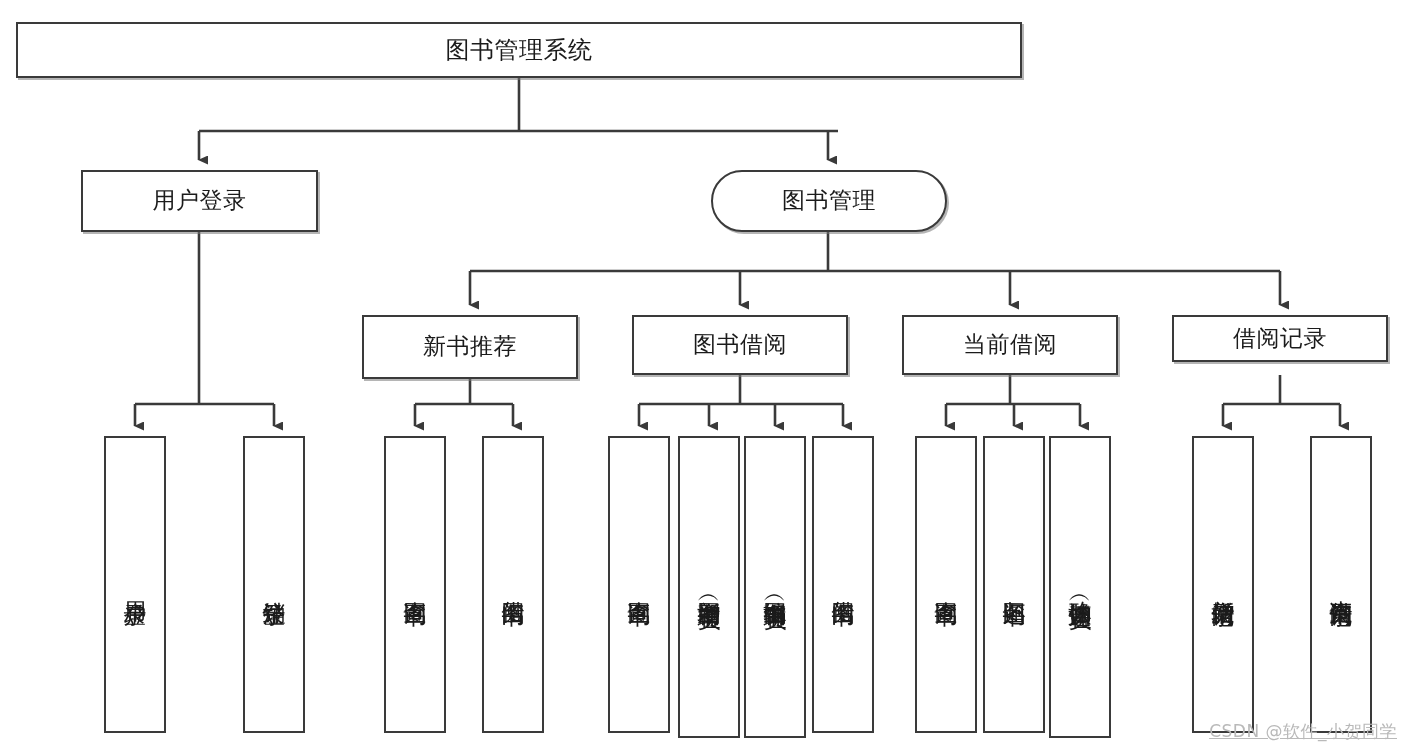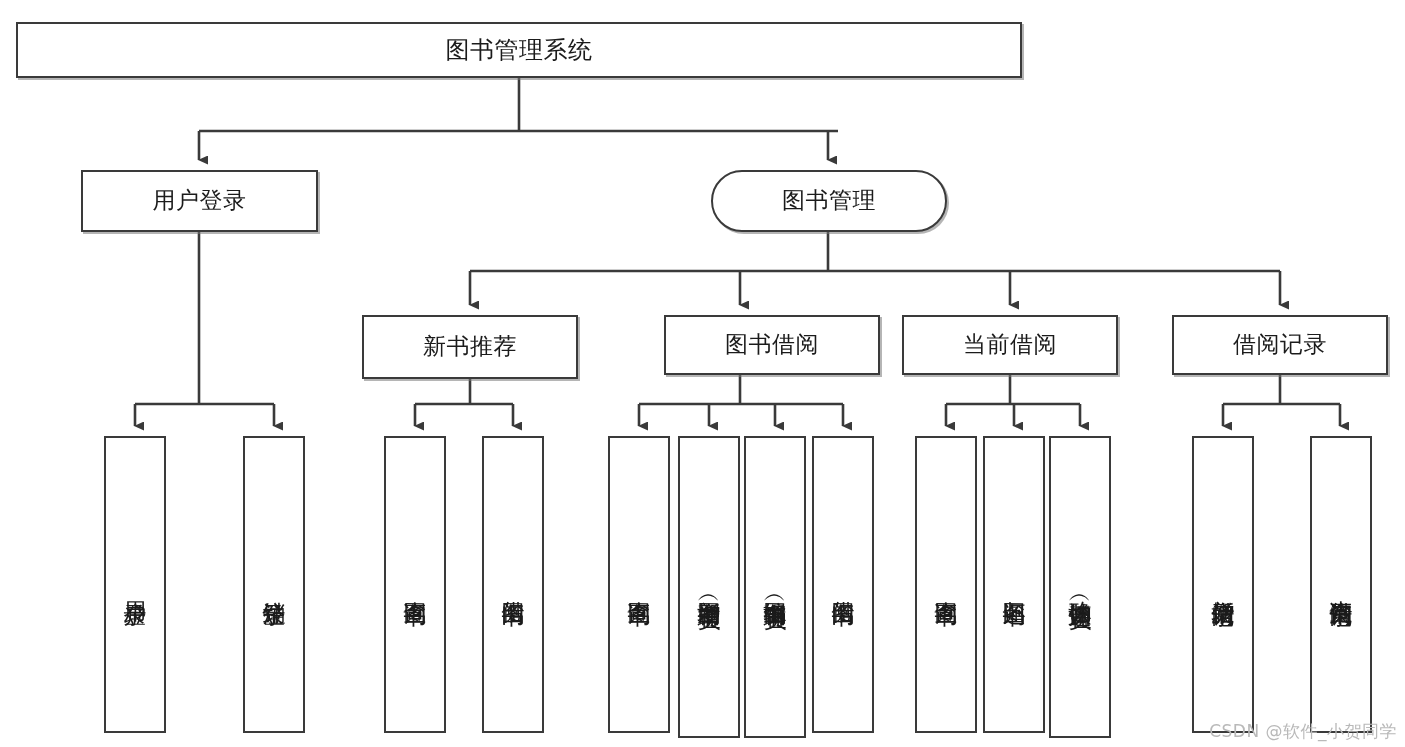--- a/index.html
+++ b/index.html
@@ -70,20 +70,21 @@
   }
   #watermark {
     position: absolute;
     right: 8px;
     bottom: 4px;
     font-size: 17px;
     color: #b9b9b9;
     white-space: nowrap;
     letter-spacing: 0.5px;
     pointer-events: none;
+    text-decoration: underline;
   }
 </style>
 </head>
 <body>
 
 <div id="diagram-root">
 
   <svg id="tree-svg" viewBox="0 0 1405 747" xmlns="http://www.w3.org/2000/svg">
     <defs>
       <marker id="arrowhead" markerWidth="9" markerHeight="10" refX="4.5" refY="9" orient="auto" markerUnits="userSpaceOnUse">
@@ -141,27 +142,27 @@
   <div class="node-box shadowed" style="left:81px; top:170px; width:237px; height:62px;">
     <span class="node-label-h">用户登录</span>
   </div>
   <div class="node-box shadowed" style="left:711px; top:170px; width:236px; height:62px;border-radius:31px;">
     <span class="node-label-h">图书管理</span>
   </div>
 
   <div class="node-box shadowed" style="left:362px; top:315px; width:216px; height:64px;">
     <span class="node-label-h">新书推荐</span>
   </div>
-  <div class="node-box shadowed" style="left:632px; top:315px; width:216px; height:60px;margin-left:32px;">
+  <div class="node-box shadowed" style="left:632px; top:315px; width:216px; height:60px;">
     <span class="node-label-h">图书借阅</span>
   </div>
   <div class="node-box shadowed" style="left:902px; top:315px; width:216px; height:60px;">
     <span class="node-label-h">当前借阅</span>
   </div>
-  <div class="node-box shadowed" style="left:1172px; top:315px; width:216px; height:60px;">
+  <div class="node-box shadowed" style="left:1172px; top:315px; width:216px; height:47px;">
     <span class="node-label-h">借阅记录</span>
   </div>
 
   <div class="leaf-box" style="left:104px; top:436px; width:62px; height:297px;">
     <span class="node-label-v">用户登录</span>
   </div>
   <div class="leaf-box" style="left:243px; top:436px; width:62px; height:297px;">
     <span class="node-label-v">注销登录</span>
   </div>
 

